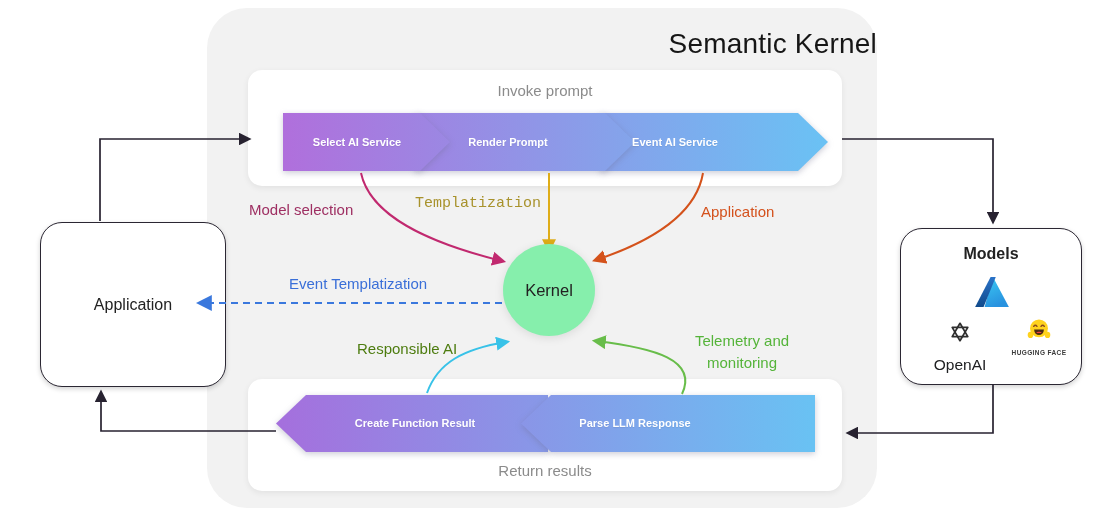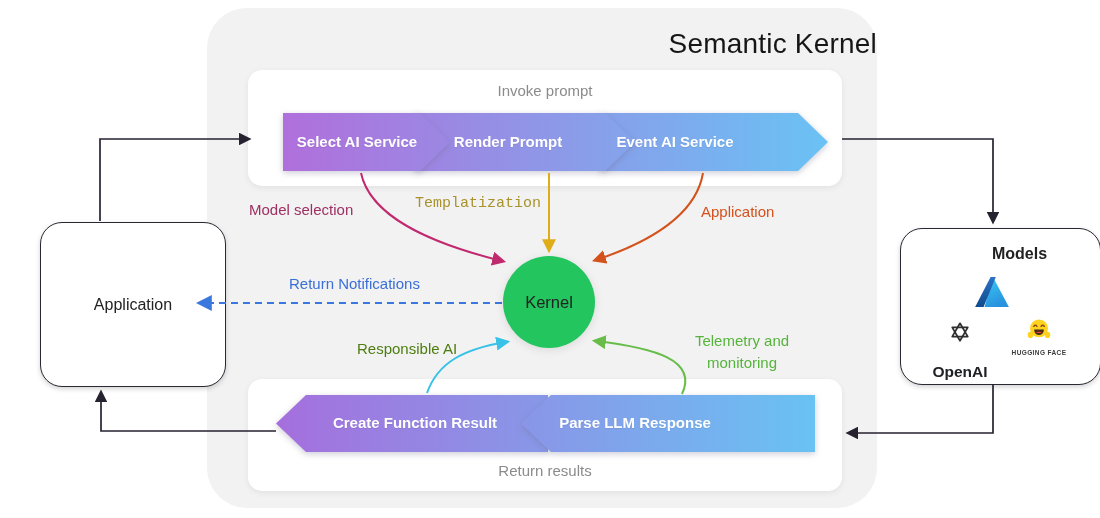--- a/index.html
+++ b/index.html
@@ -31,47 +31,47 @@
   #seg-render {left:415px;top:113px;width:220px;z-index:3;}
   #seg-invoke {left:600px;top:113px;width:228px;z-index:2;}
   #seg-select .shape{background:linear-gradient(90deg,#b06fdc,#9b88e3);}
   #seg-render .shape{background:linear-gradient(90deg,#9f83e2,#83a5eb);}
   #seg-invoke .shape{background:linear-gradient(90deg,#879fea,#6ac2f4);}
   #seg-create{left:276px;top:395px;width:272px;height:57px;z-index:2;}
   #seg-parse {left:521px;top:395px;width:294px;height:57px;z-index:3;}
   #seg-create .shape{background:linear-gradient(90deg,#a56fdd,#8799e8);}
   #seg-parse .shape{background:linear-gradient(90deg,#8a95e7,#69c2f3);}
 
-  .step-label{position:absolute;color:#ffffff;font-weight:700;font-size:15px;
+  .step-label{position:absolute;color:#ffffff;font-weight:700;font-size:11px;
         text-align:center;z-index:5;line-height:58px;height:58px;
         text-shadow:0 1px 1px rgba(0,0,0,0.08);}
   #lbl-select{left:283px;top:113px;width:148px;}
   #lbl-render{left:433px;top:113px;width:150px;}
   #lbl-invoke{left:600px;top:113px;width:150px;}
   #lbl-create{left:330px;top:394px;width:170px;}
   #lbl-parse {left:550px;top:394px;width:170px;}
 
   
-  .kernel{position:absolute;left:503px;top:256px;width:92px;height:92px;border-radius:50%;
-        background:#22c55e;box-shadow:0 2px 10px rgba(0,0,0,0.10);z-index:6;
+  .kernel{position:absolute;left:503px;top:244px;width:92px;height:92px;border-radius:50%;
+        background:#86efac;box-shadow:0 2px 10px rgba(0,0,0,0.10);z-index:6;
         display:flex;align-items:center;justify-content:center;
         font-size:16.5px;color:#222;}
 
   
   .side-box{position:absolute;background:#ffffff;border:1.6px solid #2b2733;
         border-radius:22px;box-shadow:0 2px 5px rgba(0,0,0,0.18);z-index:3;}
   #application-box{left:8px;top:222px;width:184px;height:163px;
         display:flex;align-items:center;justify-content:center;
         font-size:16px;color:#222;margin-left:32px;}
-  #models-box{left:900px;top:228px;width:180px;height:155px;padding-left:19px;}
+  #models-box{left:900px;top:228px;width:180px;height:155px;}
   #models-title{position:absolute;top:16px;width:100%;text-align:center;
         font-size:16px;font-weight:700;color:#222;}
   .logo-azure{position:absolute;left:74px;top:48px;}
   .logo-openai{position:absolute;left:20px;top:92px;width:78px;text-align:center;}
-  .logo-openai .oa-text{font-size:15.5px;font-weight:700;color:#202123;margin-top:16px;}
+  .logo-openai .oa-text{font-size:15.5px;font-weight:400;color:#202123;margin-top:9px;}
   .logo-hf{position:absolute;left:102px;top:88px;width:72px;text-align:center;}
   .logo-hf .hf-text{font-size:6.5px;font-weight:700;letter-spacing:.06em;color:#3a3a3a;margin-top:2px;}
 
   
   .anno{position:absolute;font-size:15px;z-index:5;}
   #anno-model-selection{left:249px;top:201px;}
   #anno-templatization{left:415px;top:195px;}
   #anno-reliability{left:701px;top:203px;}
   #anno-event-notifications{left:289px;top:275px;}
   #anno-responsible-ai{left:357px;top:340px;}
@@ -157,21 +157,21 @@
     <path d="M682,394 C698,360 655,348 596,341" fill="none" stroke="#68bd4a" stroke-width="2" marker-end="url(#m-green)"></path>
   </svg>
 
   <div class="kernel">
     <span>Kernel</span>
   </div>
 
   <div class="anno" id="anno-model-selection" style="color: rgb(158, 47, 98);">Model selection</div>
   <div class="anno" id="anno-templatization" style="color: rgb(168, 146, 44); font-family: Liberation Mono, monospace;">Templatization</div>
   <div class="anno" id="anno-reliability" style="color: rgb(212, 81, 28);">Application</div>
-  <div class="anno" id="anno-event-notifications" style="color: rgb(58, 111, 216);">Return Notifications</div>
+  <div class="anno" id="anno-event-notifications" style="color: rgb(58, 111, 216);">Event Templatization</div>
   <div class="anno" id="anno-responsible-ai" style="color: #4d7c0f;">Responsible AI</div>
   <div class="anno" id="anno-telemetry" style="color: rgb(85, 180, 58);">Telemetry and monitoring</div>
 
   <div class="side-box" id="application-box">
     <span>Application</span>
   </div>
 
   <div class="side-box" id="models-box">
     <div id="models-title">Models</div>
 

